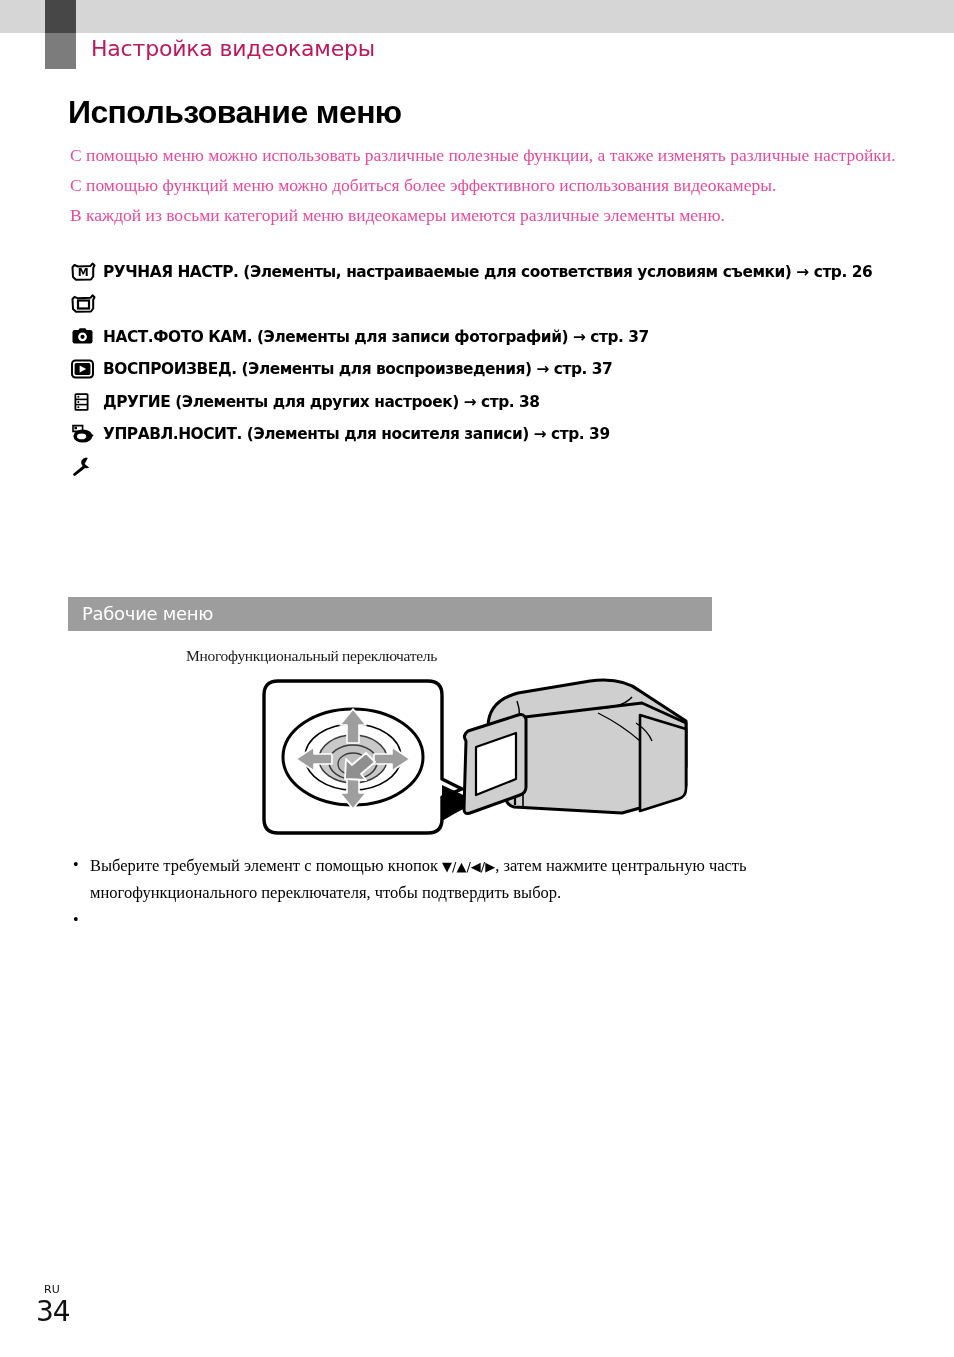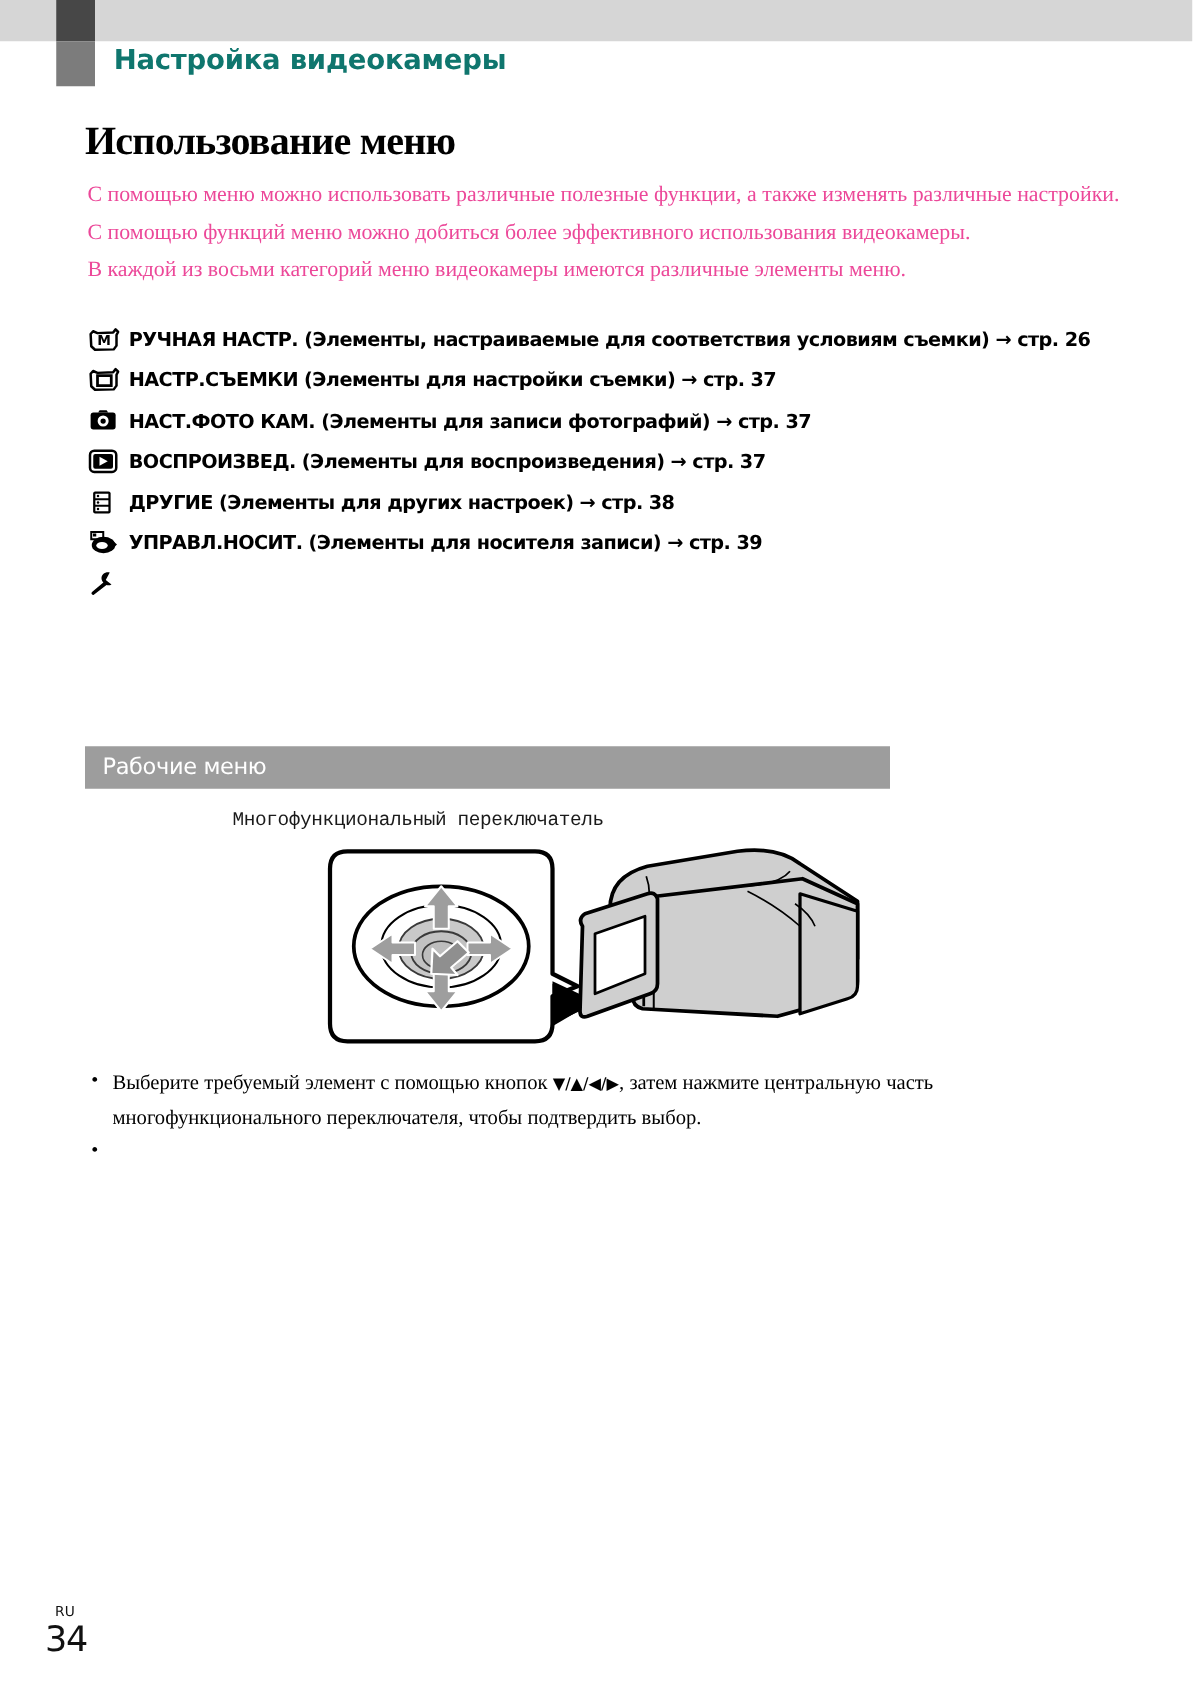--- a/index.html
+++ b/index.html
@@ -35,29 +35,29 @@
     width: 31px; height: 36px;
     background: #7c7c7c;
   }
 
   
   .chapter-title {
     position: absolute;
     left: 91px; top: 36px;
     font-family: "DejaVu Sans", sans-serif;
     font-size: 22px;
-    font-weight: 700;
+    font-weight: 400;
     letter-spacing: -0.2px;
-    color: #0f766e;
+    color: #be185d;
     white-space: nowrap;
   }
   .page-title {
     position: absolute;
     left: 68px; top: 73px;
-    font-family: Liberation Serif, serif;
+    font-family: Liberation Sans, sans-serif;
     font-size: 32px;
     font-weight: 700;
     letter-spacing: -0.6px;
     color: #000;
     white-space: nowrap;
     text-align: right;
   }
 
   
   .intro {
@@ -118,21 +118,21 @@
 
   
   .diagram {
     position: absolute;
     left: 170px; top: 645px;
     width: 530px; height: 200px;
   }
   .diagram-caption {
     position: absolute;
     left: 16px; top: 2px;
-    font-family: Liberation Mono, monospace;
+    font-family: Liberation Serif, serif;
     font-size: 15.5px;
     font-weight: 400;
     letter-spacing: -0.3px;
     color: #1a1a1a;
     white-space: nowrap;
   }
   .diagram svg { position: absolute; left: 0; top: 22px; }
 
   
   .bullets {
@@ -197,21 +197,21 @@
       </svg>
     </span><span class="cat-text">РУЧНАЯ НАСТР. (Элементы, настраиваемые для соответствия условиям съемки) → стр. 26</span>
   </div>
 
   <div class="cat-row">
     <span class="cat-icon">
       <svg width="30" height="22" viewBox="0 0 30 22">
         <path d="M2.5 6.0 L4.5 3.8 L8 5.3 L20.5 4.8 L22.5 2.3 L24.5 4.3 L23.2 6.8 L23.2 15.5 L21 18.5 L6 18.8 L3 16.0 Z" fill="#ffffff" stroke="#000" stroke-width="2" stroke-linejoin="round"></path>
         <rect x="8" y="7.5" width="11" height="8" fill="#ffffff" stroke="#000" stroke-width="2.2"></rect>
       </svg>
-    </span><span class="cat-text">НАСТР.СЪЕМКИ (Элементы для настройки съемки) → стр. 37</span>
+    </span>
   </div>
 
   <div class="cat-row">
     <span class="cat-icon">
       <svg width="30" height="22" viewBox="0 0 30 22">
         <path d="M8.5 4.0 L9.7 2.2 L15.3 2.2 L16.5 4.0 Z" fill="#000"></path>
         <rect x="2.5" y="4.0" width="20" height="13.5" rx="2.2" ry="2.2" fill="#000"></rect>
         <circle cx="12.5" cy="10.8" r="4.4" fill="#ffffff"></circle>
         <circle cx="12.5" cy="10.8" r="2.1" fill="#000"></circle>
       </svg>

